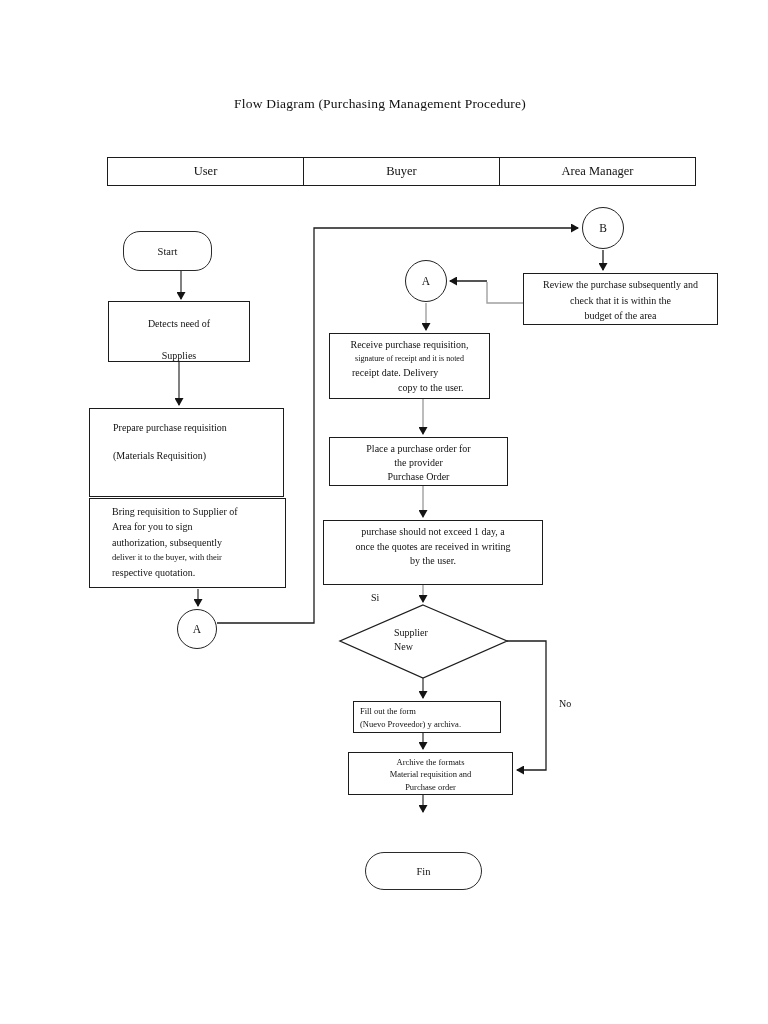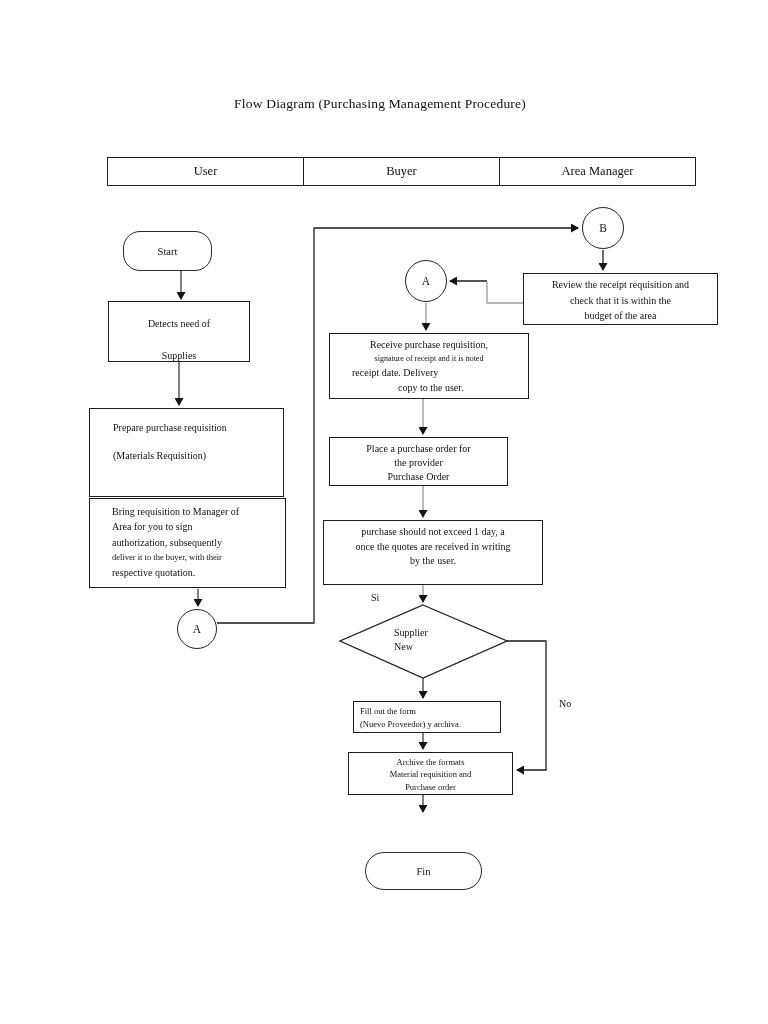--- a/index.html
+++ b/index.html
@@ -35,21 +35,21 @@
   .s85 { font-size:8.5px; }
 
   .box-detects  { left:108px; top:301px; width:142px; height:61px; padding-top:14px; }
   .box-detects .l2 { margin-top:17px; }
   .box-prepare  { left:89px;  top:408px; width:195px; height:89px; padding:11px 8px 0 23px; }
   .box-prepare .l2 { margin-top:13px; }
   .box-bring    { left:89px;  top:498px; width:197px; height:90px; padding:5px 4px 0 22px; }
   .box-bring .ln { line-height:15.3px; }
   .box-review   { left:523px; top:273px; width:195px; height:52px; padding-top:3px; }
   .box-review .ln { line-height:15.5px; }
-  .box-receive  { left:329px; top:333px; width:200px; height:66px; padding-top:4px; }
+  .box-receive  { left:329px; top:333px; width:161px; height:66px; padding-top:4px; }
   .box-receive .ln { line-height:14.2px; }
   .box-receive .l3 { text-align:left; padding-left:22px; }
   .box-receive .l4 { text-align:left; padding-left:68px; }
   .box-place    { left:329px; top:437px; width:179px; height:49px; padding-top:4px; }
   .box-place .ln { line-height:13.8px; }
   .box-maxtime  { left:323px; top:520px; width:220px; height:65px; padding-top:4px; }
   .box-maxtime .ln { line-height:14.6px; }
   .box-fill     { left:353px; top:701px; width:148px; height:32px; padding:3px 0 0 6px; }
   .box-fill .ln { line-height:12.5px; }
   .box-archive  { left:348px; top:752px; width:165px; height:43px; padding-top:3px; }
@@ -117,41 +117,41 @@
     <span class="ln">Detects need of</span>
     <span class="ln l2">Supplies</span>
   </div>
 
   <div class="node rect box-prepare">
     <span class="ln">Prepare purchase requisition</span>
     <span class="ln l2">(Materials Requisition)</span>
   </div>
 
   <div class="node rect box-bring">
-    <span class="ln">Bring requisition to Manager of</span>
+    <span class="ln">Bring requisition to Supplier of</span>
     <span class="ln">Area for you to sign</span>
     <span class="ln">authorization, subsequently</span>
     <span class="ln s85">deliver it to the buyer, with their</span>
     <span class="ln">respective quotation.</span>
   </div>
 
   <div class="node circ circ-a-user">
     <span>A</span>
   </div>
 
   <div class="node circ circ-b">
     <span>B</span>
   </div>
 
   <div class="node circ circ-a-buyer">
     <span>A</span>
   </div>
 
   <div class="node rect ctr box-review">
-    <span class="ln">Review the receipt requisition and</span>
+    <span class="ln">Review the purchase subsequently and</span>
     <span class="ln">check that it is within the</span>
     <span class="ln">budget of the area</span>
   </div>
 
   <div class="node rect ctr box-receive">
     <span class="ln">Receive purchase requisition,</span>
     <span class="ln sm">signature of receipt and it is noted</span>
     <span class="ln l3">receipt date. Delivery</span>
     <span class="ln l4">copy to the user.</span>
   </div>

